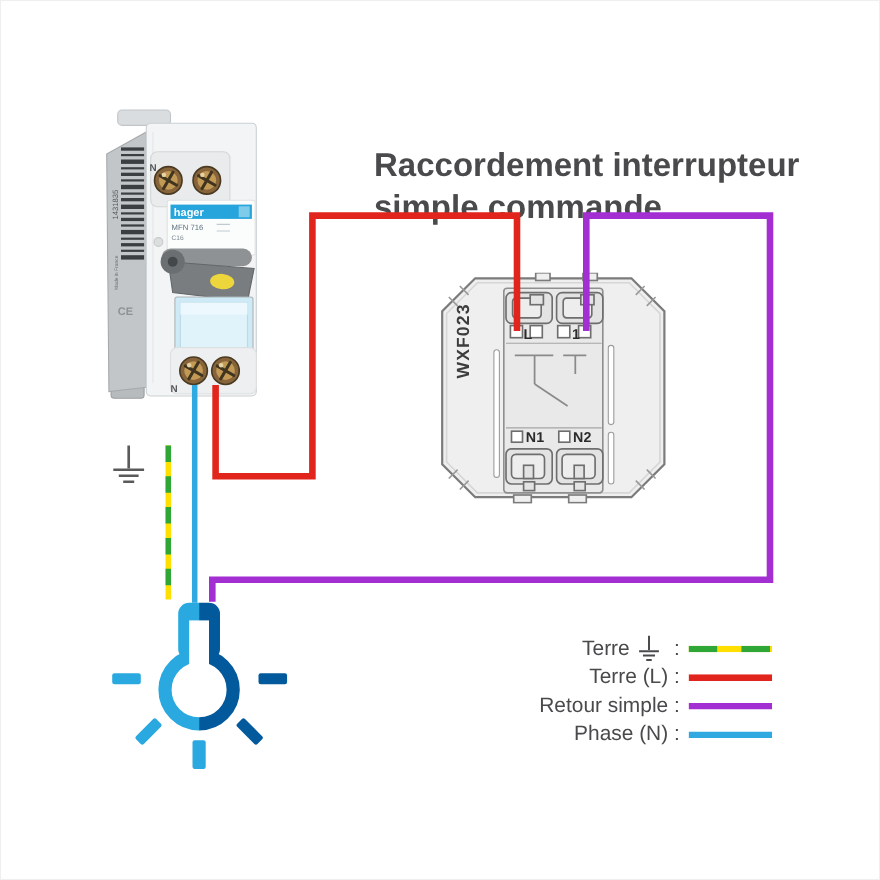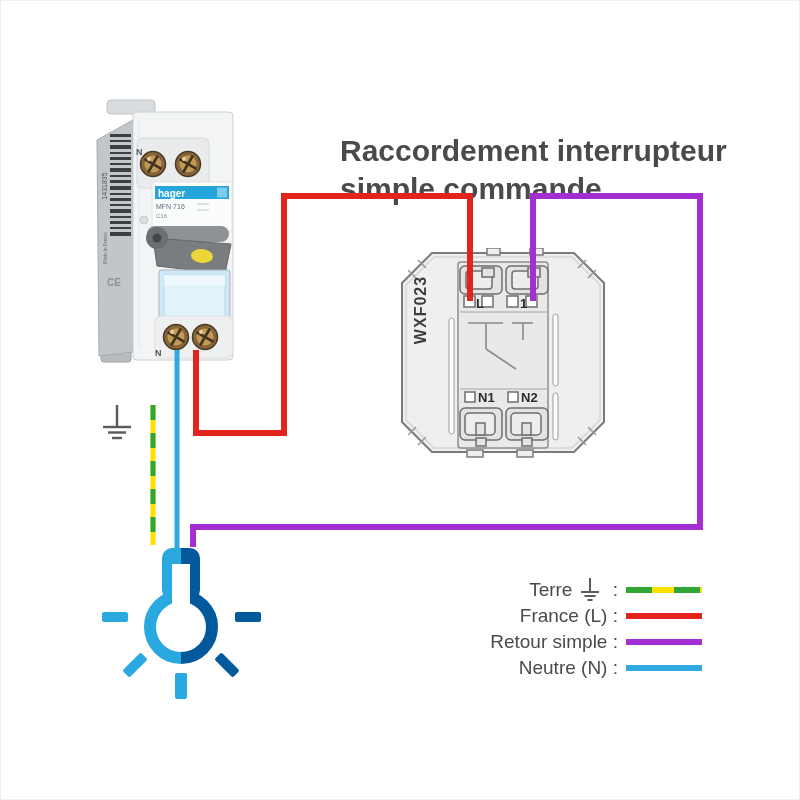--- a/index.html
+++ b/index.html
@@ -265,31 +265,31 @@
               <line x1="6.5" y1="20" x2="17.5" y2="20"></line>
               <line x1="9.5" y1="24" x2="14.5" y2="24"></line>
             </g>
           </svg><span> :</span></span>
       <svg class="legend-line" width="76" height="6">
         <line x1="0" y1="3" x2="76" y2="3" stroke-width="6" stroke="#ffdf00"></line>
         <line x1="0" y1="3" x2="76" y2="3" stroke-width="6" stroke-dasharray="26 22" stroke="#2fa737"></line>
       </svg>
     </div>
     <div class="legend-row">
-      <span class="legend-label">France (L) :</span>
+      <span class="legend-label">Terre (L) :</span>
       <svg class="legend-line" width="76" height="6">
         <line x1="0" y1="3" x2="76" y2="3" stroke-width="6" stroke="#e2251c"></line>
       </svg>
     </div>
     <div class="legend-row">
       <span class="legend-label">Retour simple :</span>
       <svg class="legend-line" width="76" height="6">
         <line x1="0" y1="3" x2="76" y2="3" stroke-width="6" stroke="#a32ed1"></line>
       </svg>
     </div>
     <div class="legend-row">
-      <span class="legend-label">Neutre (N) :</span>
+      <span class="legend-label">Phase (N) :</span>
       <svg class="legend-line" width="76" height="6">
         <line x1="0" y1="3" x2="76" y2="3" stroke-width="6" stroke="#2fa9e0"></line>
       </svg>
     </div>
   </div>
 </div>
 
 </body></html>

